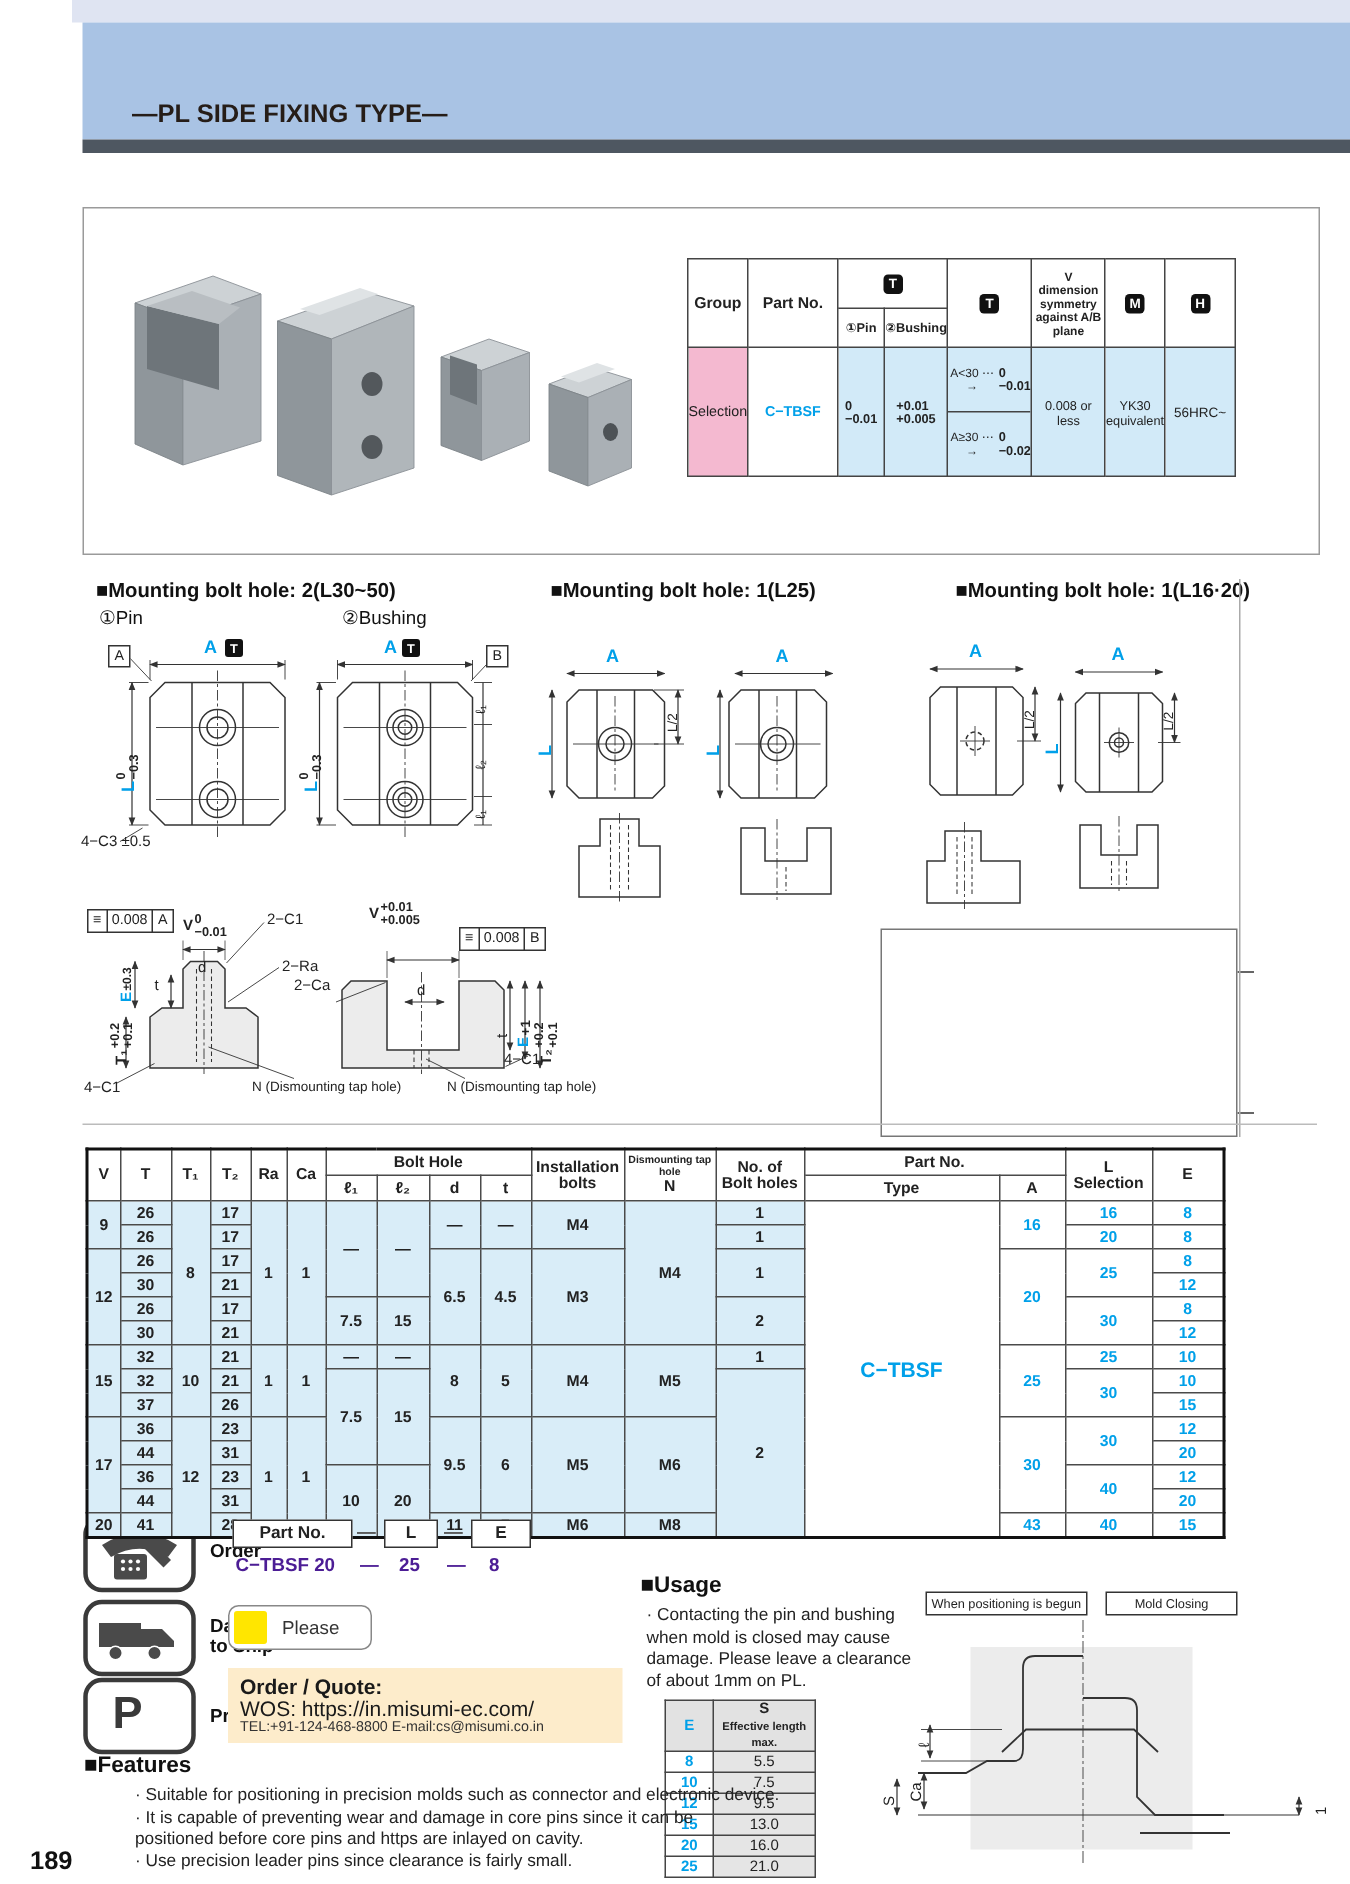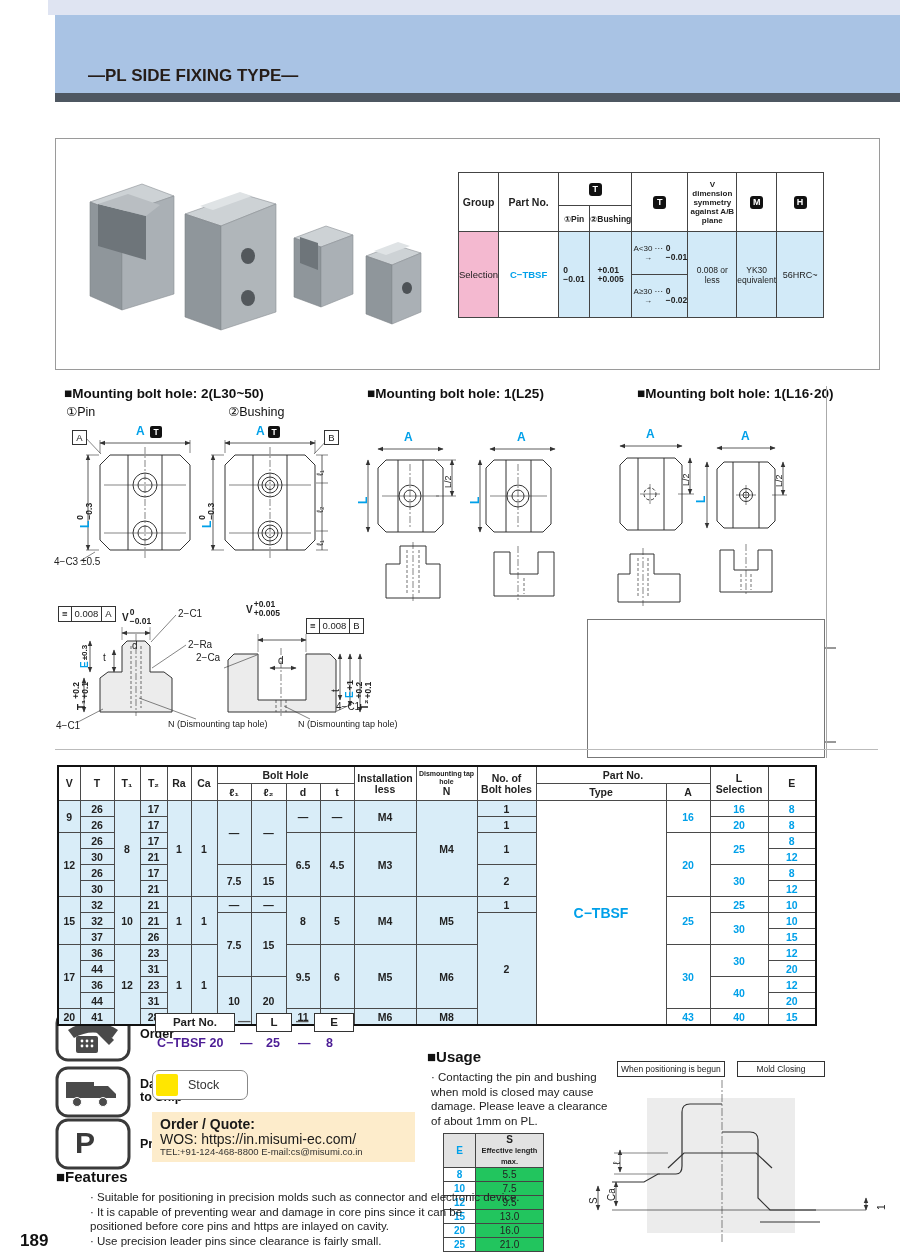--- a/index.html
+++ b/index.html
@@ -75,21 +75,21 @@
   
   .usagetitle{position:absolute;left:427px;top:1048px;font-size:15px;font-weight:bold;color:#111;}
   .usagetext{position:absolute;left:431px;top:1070px;width:210px;font-size:11.5px;line-height:14.5px;
              white-space:pre-line;color:#222;}
   #ustbl{position:absolute;left:443px;top:1133px;table-layout:fixed;border:1.5px solid #333;}
   #ustbl th,#ustbl td{border:1px solid #444;text-align:center;padding:0;}
   #ustbl th{background:#e2e2e2;font-size:10px;height:24px;line-height:11px;}
   #ustbl .ssub{display:block;font-size:7.5px;font-weight:bold;}
   #ustbl td{font-size:10px;font-weight:bold;height:13px;}
   #ustbl td.ecol{color:#00a0e9;background:#fff;}
-  #ustbl td.scol{background:#22c55e;font-weight:normal;}
+  #ustbl td.scol{background:#e5e5e5;font-weight:normal;}
   .dlabel{position:absolute;border:1px solid #333;background:#fff;font-size:8.5px;text-align:center;
           line-height:14px;height:14px;white-space:nowrap;padding:0 3px;}
   .feattitle{position:absolute;left:56px;top:1168px;font-size:15px;font-weight:bold;color:#111;}
   .featitems{position:absolute;left:58px;top:1190px;width:500px;font-size:11.5px;line-height:14px;color:#222;margin-left:32px;}
   .featitems div{white-space:pre-line;margin-bottom:1px;}
   .pagenum{position:absolute;left:20px;top:1231px;font-size:17px;font-weight:bold;color:#111;}
   .vrule{position:absolute;left:826px;top:386px;width:1px;height:372px;background:#aaa;}
   .hrule{position:absolute;left:55px;top:749px;width:823px;height:1px;background:#bbb;}
 </style>
 </head>
@@ -551,21 +551,21 @@
     </colgroup>
     <thead>
       <tr>
         <th rowspan="2">V</th>
         <th rowspan="2">T</th>
         <th rowspan="2">T₁</th>
         <th rowspan="2">T₂</th>
         <th rowspan="2">Ra</th>
         <th rowspan="2">Ca</th>
         <th colspan="4">Bolt Hole</th>
-        <th rowspan="2"><span>Installation</span><br><span>less</span></th>
+        <th rowspan="2"><span>Installation</span><br><span>bolts</span></th>
         <th rowspan="2"><span class="tiny">Dismounting tap hole</span><span>N</span></th>
         <th rowspan="2"><span>No. of</span><br><span>Bolt holes</span></th>
         <th colspan="2">Part No.</th>
         <th rowspan="2"><span>L</span><br><span>Selection</span></th>
         <th rowspan="2">E</th>
       </tr>
       <tr>
         <th>ℓ₁</th>
         <th>ℓ₂</th>
         <th>d</th>
@@ -722,21 +722,21 @@
   <div class="exline" style="left:240px;top:1036px">—</div>
   <div class="exline" style="left:266px;top:1036px">25</div>
   <div class="exline" style="left:298px;top:1036px">—</div>
   <div class="exline" style="left:326px;top:1036px">8</div>
 
   <div class="icnlabel" style="left:140px;top:1078px">
     <span>Days</span><br><span>to Ship</span>
   </div>
   <div class="stockbadge">
     <span class="stockyellow"></span>
-    <span class="stocktext">Stock</span>
+    <span class="stocktext">Please</span>
   </div>
 
   <div class="icnlabel" style="left:140px;top:1138px">Price</div>
   <div class="pletter">P</div>
   <div class="quotebox">
     <div class="quotetitle">Order / Quote:</div>
     <div class="quotewos">WOS: https://in.misumi-ec.com/</div>
     <div class="quotetel">TEL:+91-124-468-8800  E-mail:cs@misumi.co.in</div>
   </div>
 

